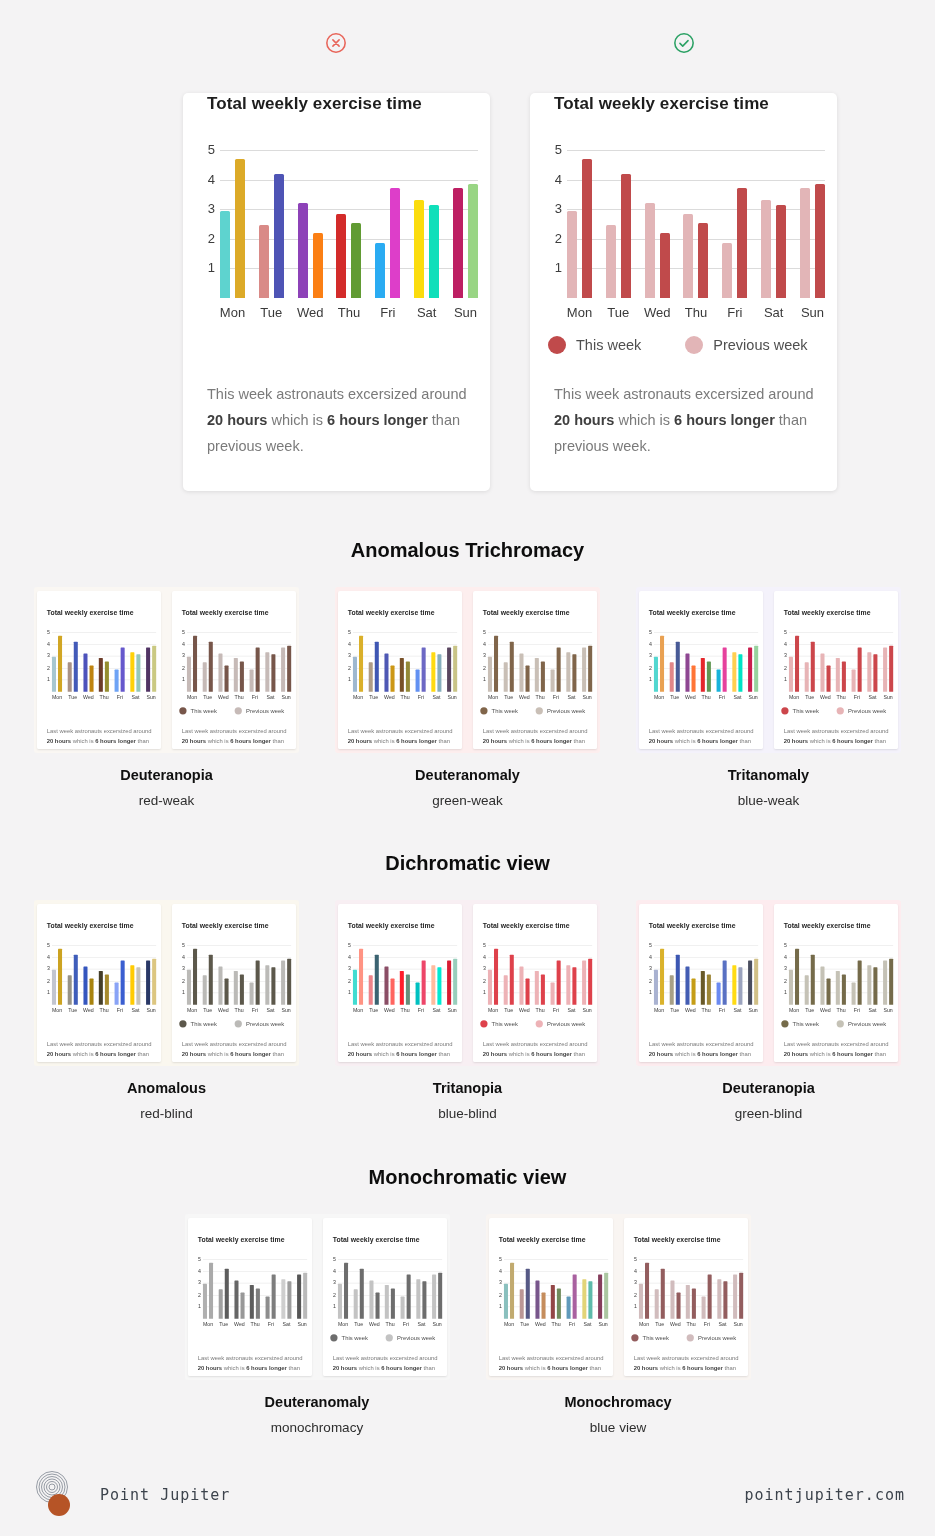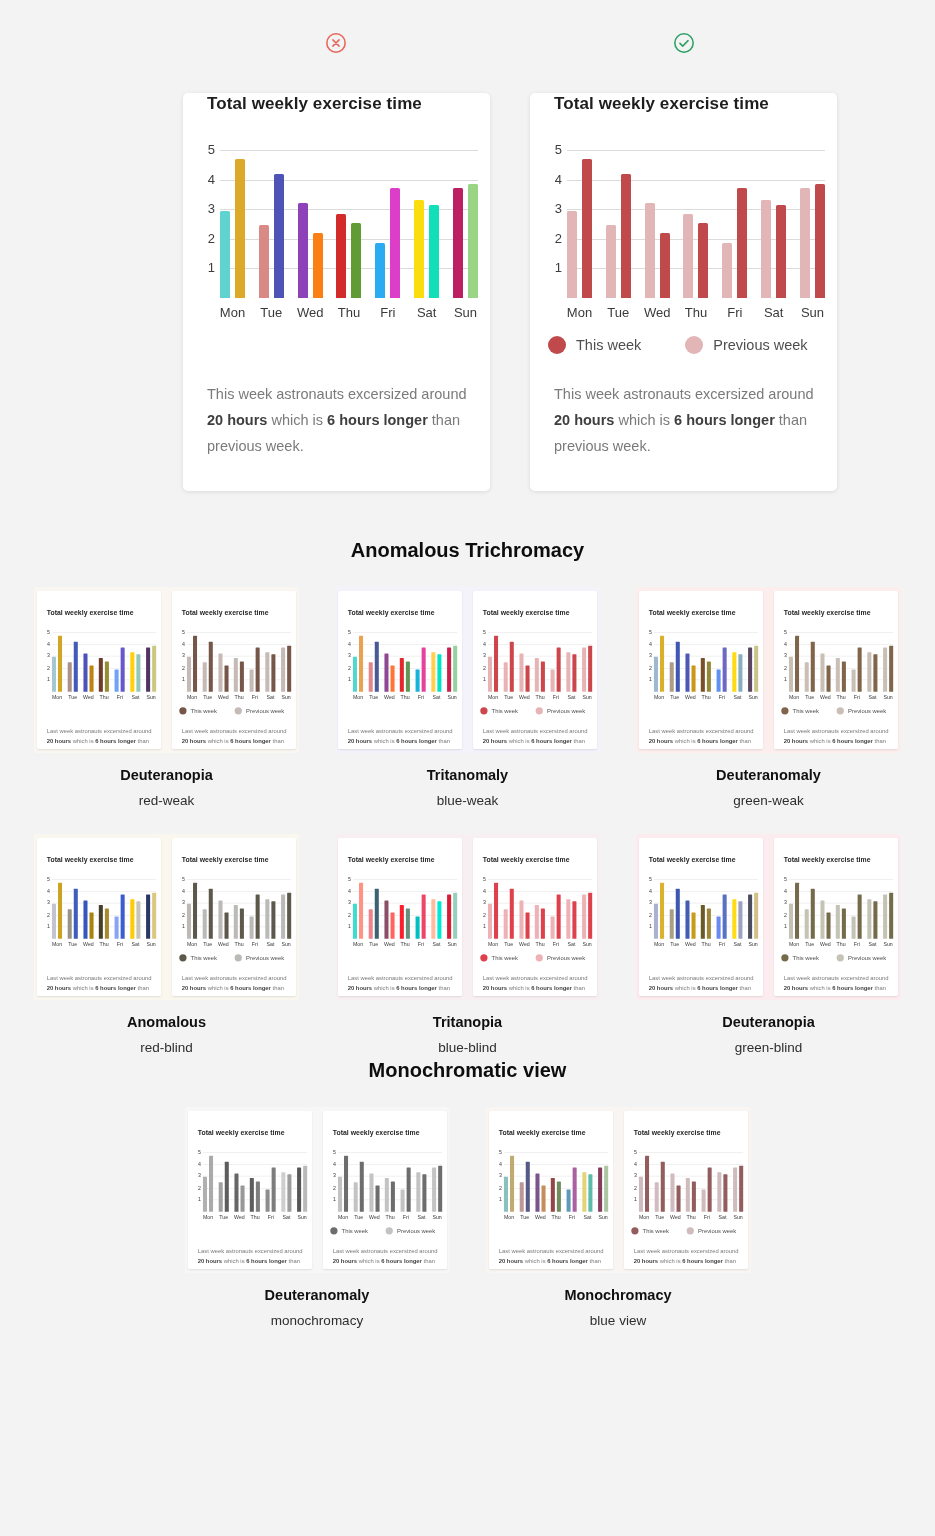--- a/index.html
+++ b/index.html
@@ -35,21 +35,21 @@
   .legend-item{display:flex;align-items:center;gap:10px;}
   .legend-dot{width:18px;height:18px;border-radius:50%;flex:none;}
   .legend-label{font-size:14.5px;color:#4f4f4f;}
   .desc{margin:26px 22px 0 24px;font-size:14.5px;line-height:26px;color:#7a7a7a;}
   .desc b{color:#3f3f3f;}
 
   
   #sections{padding-top:537px;}
   .sim-heading{margin:0;font-size:20px;line-height:26px;font-weight:700;color:#0d0d0d;text-align:center;}
   .sim-heading.h2{margin-top:40px;}
-  .sim-heading.h3{}
+  .sim-heading.h3{margin-top:41px;}
   .pair-row{display:flex;justify-content:center;gap:36px;margin-top:24px;}
   .pair{width:265px;display:flex;flex-direction:column;align-items:center;}
   .panel{width:265px;height:166px;box-sizing:border-box;padding:4px 3px;border-radius:3px;
          display:flex;justify-content:center;align-items:center;gap:11px;}
   .mini{width:124px;height:158px;overflow:hidden;border-radius:2px;background:#fff;
         box-shadow:0 1px 2px rgba(0,0,0,0.10);}
   .mini .card{transform:scale(0.404);transform-origin:0 0;box-shadow:none;border-radius:0;}
   .pair-name{margin-top:13px;font-size:14.5px;line-height:19px;font-weight:700;color:#101010;text-align:center;}
   .pair-sub{margin-top:7px;font-size:13.5px;line-height:18px;color:#2e2e2e;text-align:center;}
 
@@ -366,20 +366,168 @@
                   </div>
                 </div>
                 <p class="desc" style="margin: 26px 22px 0px 24px;"><span>Last week astronauts excersized around </span><b>20 hours</b><span> which is </span><b>6 hours longer</b><span> than previous week.</span></p>
               </div>
             </div>
           </div>
           <div class="pair-name">Deuteranopia</div>
           <div class="pair-sub">red-weak</div>
         </div>
         <div class="pair">
+          <div class="panel" style="background: rgb(253, 238, 238);">
+            <div class="mini">
+              <div class="card">
+                <div class="title">Total weekly exercise time</div>
+                <div class="chart">
+                  <div class="ticks">
+                    <span class="tick" style="top: -8px;">5</span>
+                    <span class="tick" style="top: 21.6px;">4</span>
+                    <span class="tick" style="top: 51.2px;">3</span>
+                    <span class="tick" style="top: 80.8px;">2</span>
+                    <span class="tick" style="top: 110.4px;">1</span>
+                  </div>
+                  <div class="plot">
+                    <div class="gridline" style="top: 0px;"></div>
+                    <div class="gridline" style="top: 29.6px;"></div>
+                    <div class="gridline" style="top: 59.2px;"></div>
+                    <div class="gridline" style="top: 88.8px;"></div>
+                    <div class="gridline" style="top: 118.4px;"></div>
+                    <div class="bars">
+                      <div class="group">
+                        <div class="bar" style="height: 87.32px; background: rgb(158, 184, 208);"></div>
+                        <div class="bar" style="height: 139.12px; background: rgb(218, 176, 42);"></div>
+                      </div>
+                      <div class="group">
+                        <div class="bar" style="height: 72.52px; background: rgb(175, 156, 134);"></div>
+                        <div class="bar" style="height: 124.32px; background: rgb(63, 87, 179);"></div>
+                      </div>
+                      <div class="group">
+                        <div class="bar" style="height: 94.72px; background: rgb(78, 88, 180);"></div>
+                        <div class="bar" style="height: 65.12px; background: rgb(204, 151, 21);"></div>
+                      </div>
+                      <div class="group">
+                        <div class="bar" style="height: 84.36px; background: rgb(120, 81, 40);"></div>
+                        <div class="bar" style="height: 75.48px; background: rgb(148, 137, 54);"></div>
+                      </div>
+                      <div class="group">
+                        <div class="bar" style="height: 54.76px; background: rgb(98, 145, 242);"></div>
+                        <div class="bar" style="height: 109.52px; background: rgb(108, 104, 196);"></div>
+                      </div>
+                      <div class="group">
+                        <div class="bar" style="height: 97.68px; background: rgb(255, 218, 18);"></div>
+                        <div class="bar" style="height: 93.24px; background: rgb(135, 175, 189);"></div>
+                      </div>
+                      <div class="group">
+                        <div class="bar" style="height: 109.52px; background: rgb(90, 70, 96);"></div>
+                        <div class="bar" style="height: 113.96px; background: rgb(201, 196, 135);"></div>
+                      </div>
+                    </div>
+                  </div>
+                </div>
+                <div class="days">
+                  <span class="day">Mon</span>
+                  <span class="day">Tue</span>
+                  <span class="day">Wed</span>
+                  <span class="day">Thu</span>
+                  <span class="day">Fri</span>
+                  <span class="day">Sat</span>
+                  <span class="day">Sun</span>
+                </div>
+                <div class="legend hidden">
+                  <div class="legend-item">
+                    <span class="legend-dot" style="background: rgb(128, 101, 74);"></span>
+                    <span class="legend-label">This week</span>
+                  </div>
+                  <div class="legend-item">
+                    <span class="legend-dot" style="background: rgb(201, 191, 182);"></span>
+                    <span class="legend-label">Previous week</span>
+                  </div>
+                </div>
+                <p class="desc" style="margin: 26px 22px 0px 24px;"><span>Last week astronauts excersized around </span><b>20 hours</b><span> which is </span><b>6 hours longer</b><span> than previous week.</span></p>
+              </div>
+            </div>
+            <div class="mini">
+              <div class="card">
+                <div class="title">Total weekly exercise time</div>
+                <div class="chart">
+                  <div class="ticks">
+                    <span class="tick" style="top: -8px;">5</span>
+                    <span class="tick" style="top: 21.6px;">4</span>
+                    <span class="tick" style="top: 51.2px;">3</span>
+                    <span class="tick" style="top: 80.8px;">2</span>
+                    <span class="tick" style="top: 110.4px;">1</span>
+                  </div>
+                  <div class="plot">
+                    <div class="gridline" style="top: 0px;"></div>
+                    <div class="gridline" style="top: 29.6px;"></div>
+                    <div class="gridline" style="top: 59.2px;"></div>
+                    <div class="gridline" style="top: 88.8px;"></div>
+                    <div class="gridline" style="top: 118.4px;"></div>
+                    <div class="bars">
+                      <div class="group">
+                        <div class="bar" style="height: 87.32px; background: rgb(201, 191, 182);"></div>
+                        <div class="bar" style="height: 139.12px; background: rgb(128, 101, 74);"></div>
+                      </div>
+                      <div class="group">
+                        <div class="bar" style="height: 72.52px; background: rgb(201, 191, 182);"></div>
+                        <div class="bar" style="height: 124.32px; background: rgb(128, 101, 74);"></div>
+                      </div>
+                      <div class="group">
+                        <div class="bar" style="height: 94.72px; background: rgb(201, 191, 182);"></div>
+                        <div class="bar" style="height: 65.12px; background: rgb(128, 101, 74);"></div>
+                      </div>
+                      <div class="group">
+                        <div class="bar" style="height: 84.36px; background: rgb(201, 191, 182);"></div>
+                        <div class="bar" style="height: 75.48px; background: rgb(128, 101, 74);"></div>
+                      </div>
+                      <div class="group">
+                        <div class="bar" style="height: 54.76px; background: rgb(201, 191, 182);"></div>
+                        <div class="bar" style="height: 109.52px; background: rgb(128, 101, 74);"></div>
+                      </div>
+                      <div class="group">
+                        <div class="bar" style="height: 97.68px; background: rgb(201, 191, 182);"></div>
+                        <div class="bar" style="height: 93.24px; background: rgb(128, 101, 74);"></div>
+                      </div>
+                      <div class="group">
+                        <div class="bar" style="height: 109.52px; background: rgb(201, 191, 182);"></div>
+                        <div class="bar" style="height: 113.96px; background: rgb(128, 101, 74);"></div>
+                      </div>
+                    </div>
+                  </div>
+                </div>
+                <div class="days">
+                  <span class="day">Mon</span>
+                  <span class="day">Tue</span>
+                  <span class="day">Wed</span>
+                  <span class="day">Thu</span>
+                  <span class="day">Fri</span>
+                  <span class="day">Sat</span>
+                  <span class="day">Sun</span>
+                </div>
+                <div class="legend">
+                  <div class="legend-item">
+                    <span class="legend-dot" style="background: rgb(128, 101, 74);"></span>
+                    <span class="legend-label">This week</span>
+                  </div>
+                  <div class="legend-item">
+                    <span class="legend-dot" style="background: rgb(201, 191, 182);"></span>
+                    <span class="legend-label">Previous week</span>
+                  </div>
+                </div>
+                <p class="desc" style="margin: 26px 22px 0px 24px;"><span>Last week astronauts excersized around </span><b>20 hours</b><span> which is </span><b>6 hours longer</b><span> than previous week.</span></p>
+              </div>
+            </div>
+          </div>
+          <div class="pair-name">Deuteranomaly</div>
+          <div class="pair-sub">green-weak</div>
+        </div>
+        <div class="pair">
           <div class="panel" style="background: rgb(244, 242, 251);">
             <div class="mini">
               <div class="card">
                 <div class="title">Total weekly exercise time</div>
                 <div class="chart">
                   <div class="ticks">
                     <span class="tick" style="top: -8px;">5</span>
                     <span class="tick" style="top: 21.6px;">4</span>
                     <span class="tick" style="top: 51.2px;">3</span>
                     <span class="tick" style="top: 80.8px;">2</span>
@@ -513,169 +661,22 @@
                     <span class="legend-label">Previous week</span>
                   </div>
                 </div>
                 <p class="desc" style="margin: 26px 22px 0px 24px;"><span>Last week astronauts excersized around </span><b>20 hours</b><span> which is </span><b>6 hours longer</b><span> than previous week.</span></p>
               </div>
             </div>
           </div>
           <div class="pair-name">Tritanomaly</div>
           <div class="pair-sub">blue-weak</div>
         </div>
-        <div class="pair">
-          <div class="panel" style="background: rgb(253, 238, 238);">
-            <div class="mini">
-              <div class="card">
-                <div class="title">Total weekly exercise time</div>
-                <div class="chart">
-                  <div class="ticks">
-                    <span class="tick" style="top: -8px;">5</span>
-                    <span class="tick" style="top: 21.6px;">4</span>
-                    <span class="tick" style="top: 51.2px;">3</span>
-                    <span class="tick" style="top: 80.8px;">2</span>
-                    <span class="tick" style="top: 110.4px;">1</span>
-                  </div>
-                  <div class="plot">
-                    <div class="gridline" style="top: 0px;"></div>
-                    <div class="gridline" style="top: 29.6px;"></div>
-                    <div class="gridline" style="top: 59.2px;"></div>
-                    <div class="gridline" style="top: 88.8px;"></div>
-                    <div class="gridline" style="top: 118.4px;"></div>
-                    <div class="bars">
-                      <div class="group">
-                        <div class="bar" style="height: 87.32px; background: rgb(158, 184, 208);"></div>
-                        <div class="bar" style="height: 139.12px; background: rgb(218, 176, 42);"></div>
-                      </div>
-                      <div class="group">
-                        <div class="bar" style="height: 72.52px; background: rgb(175, 156, 134);"></div>
-                        <div class="bar" style="height: 124.32px; background: rgb(63, 87, 179);"></div>
-                      </div>
-                      <div class="group">
-                        <div class="bar" style="height: 94.72px; background: rgb(78, 88, 180);"></div>
-                        <div class="bar" style="height: 65.12px; background: rgb(204, 151, 21);"></div>
-                      </div>
-                      <div class="group">
-                        <div class="bar" style="height: 84.36px; background: rgb(120, 81, 40);"></div>
-                        <div class="bar" style="height: 75.48px; background: rgb(148, 137, 54);"></div>
-                      </div>
-                      <div class="group">
-                        <div class="bar" style="height: 54.76px; background: rgb(98, 145, 242);"></div>
-                        <div class="bar" style="height: 109.52px; background: rgb(108, 104, 196);"></div>
-                      </div>
-                      <div class="group">
-                        <div class="bar" style="height: 97.68px; background: rgb(255, 218, 18);"></div>
-                        <div class="bar" style="height: 93.24px; background: rgb(135, 175, 189);"></div>
-                      </div>
-                      <div class="group">
-                        <div class="bar" style="height: 109.52px; background: rgb(90, 70, 96);"></div>
-                        <div class="bar" style="height: 113.96px; background: rgb(201, 196, 135);"></div>
-                      </div>
-                    </div>
-                  </div>
-                </div>
-                <div class="days">
-                  <span class="day">Mon</span>
-                  <span class="day">Tue</span>
-                  <span class="day">Wed</span>
-                  <span class="day">Thu</span>
-                  <span class="day">Fri</span>
-                  <span class="day">Sat</span>
-                  <span class="day">Sun</span>
-                </div>
-                <div class="legend hidden">
-                  <div class="legend-item">
-                    <span class="legend-dot" style="background: rgb(128, 101, 74);"></span>
-                    <span class="legend-label">This week</span>
-                  </div>
-                  <div class="legend-item">
-                    <span class="legend-dot" style="background: rgb(201, 191, 182);"></span>
-                    <span class="legend-label">Previous week</span>
-                  </div>
-                </div>
-                <p class="desc" style="margin: 26px 22px 0px 24px;"><span>Last week astronauts excersized around </span><b>20 hours</b><span> which is </span><b>6 hours longer</b><span> than previous week.</span></p>
-              </div>
-            </div>
-            <div class="mini">
-              <div class="card">
-                <div class="title">Total weekly exercise time</div>
-                <div class="chart">
-                  <div class="ticks">
-                    <span class="tick" style="top: -8px;">5</span>
-                    <span class="tick" style="top: 21.6px;">4</span>
-                    <span class="tick" style="top: 51.2px;">3</span>
-                    <span class="tick" style="top: 80.8px;">2</span>
-                    <span class="tick" style="top: 110.4px;">1</span>
-                  </div>
-                  <div class="plot">
-                    <div class="gridline" style="top: 0px;"></div>
-                    <div class="gridline" style="top: 29.6px;"></div>
-                    <div class="gridline" style="top: 59.2px;"></div>
-                    <div class="gridline" style="top: 88.8px;"></div>
-                    <div class="gridline" style="top: 118.4px;"></div>
-                    <div class="bars">
-                      <div class="group">
-                        <div class="bar" style="height: 87.32px; background: rgb(201, 191, 182);"></div>
-                        <div class="bar" style="height: 139.12px; background: rgb(128, 101, 74);"></div>
-                      </div>
-                      <div class="group">
-                        <div class="bar" style="height: 72.52px; background: rgb(201, 191, 182);"></div>
-                        <div class="bar" style="height: 124.32px; background: rgb(128, 101, 74);"></div>
-                      </div>
-                      <div class="group">
-                        <div class="bar" style="height: 94.72px; background: rgb(201, 191, 182);"></div>
-                        <div class="bar" style="height: 65.12px; background: rgb(128, 101, 74);"></div>
-                      </div>
-                      <div class="group">
-                        <div class="bar" style="height: 84.36px; background: rgb(201, 191, 182);"></div>
-                        <div class="bar" style="height: 75.48px; background: rgb(128, 101, 74);"></div>
-                      </div>
-                      <div class="group">
-                        <div class="bar" style="height: 54.76px; background: rgb(201, 191, 182);"></div>
-                        <div class="bar" style="height: 109.52px; background: rgb(128, 101, 74);"></div>
-                      </div>
-                      <div class="group">
-                        <div class="bar" style="height: 97.68px; background: rgb(201, 191, 182);"></div>
-                        <div class="bar" style="height: 93.24px; background: rgb(128, 101, 74);"></div>
-                      </div>
-                      <div class="group">
-                        <div class="bar" style="height: 109.52px; background: rgb(201, 191, 182);"></div>
-                        <div class="bar" style="height: 113.96px; background: rgb(128, 101, 74);"></div>
-                      </div>
-                    </div>
-                  </div>
-                </div>
-                <div class="days">
-                  <span class="day">Mon</span>
-                  <span class="day">Tue</span>
-                  <span class="day">Wed</span>
-                  <span class="day">Thu</span>
-                  <span class="day">Fri</span>
-                  <span class="day">Sat</span>
-                  <span class="day">Sun</span>
-                </div>
-                <div class="legend">
-                  <div class="legend-item">
-                    <span class="legend-dot" style="background: rgb(128, 101, 74);"></span>
-                    <span class="legend-label">This week</span>
-                  </div>
-                  <div class="legend-item">
-                    <span class="legend-dot" style="background: rgb(201, 191, 182);"></span>
-                    <span class="legend-label">Previous week</span>
-                  </div>
-                </div>
-                <p class="desc" style="margin: 26px 22px 0px 24px;"><span>Last week astronauts excersized around </span><b>20 hours</b><span> which is </span><b>6 hours longer</b><span> than previous week.</span></p>
-              </div>
-            </div>
-          </div>
-          <div class="pair-name">Deuteranomaly</div>
-          <div class="pair-sub">green-weak</div>
-        </div>
       </div>
+      <h2 class="sim-heading h2">Dichromatic view</h2>
       <div class="pair-row">
         <div class="pair">
           <div class="panel" style="background: rgb(250, 247, 239);">
             <div class="mini">
               <div class="card">
                 <div class="title">Total weekly exercise time</div>
                 <div class="chart">
                   <div class="ticks">
                     <span class="tick" style="top: -8px;">5</span>
                     <span class="tick" style="top: 21.6px;">4</span>
@@ -1409,14 +1410,33 @@
                 <p class="desc" style="margin: 26px 22px 0px 24px;"><span>Last week astronauts excersized around </span><b>20 hours</b><span> which is </span><b>6 hours longer</b><span> than previous week.</span></p>
               </div>
             </div>
           </div>
           <div class="pair-name">Monochromacy</div>
           <div class="pair-sub">blue view</div>
         </div>
       </div>
     </div>
 
+  <div class="footer">
+    <div class="brand">
+      <span>
+        <svg width="46" height="50" viewBox="0 0 46 50">
+          <g fill="none" stroke="#7d8591" stroke-width="0.8">
+            <circle cx="21" cy="19" r="3"></circle>
+              <circle cx="21" cy="19" r="5.5"></circle>
+            <circle cx="21" cy="19" r="8"></circle>
+              <circle cx="21" cy="19" r="10.5"></circle>
+            <circle cx="21" cy="19" r="13"></circle>
+              <circle cx="21" cy="19" r="15.5"></circle>
+          </g>
+          <circle cx="28" cy="37" r="11" fill="#b65426"></circle>
+        </svg>
+      </span>
+      <span class="brand-text">Point Jupiter</span>
+    </div>
+    <span class="site-text">pointjupiter.com</span>
+  </div>
 
 </div>
 
 </body></html>

